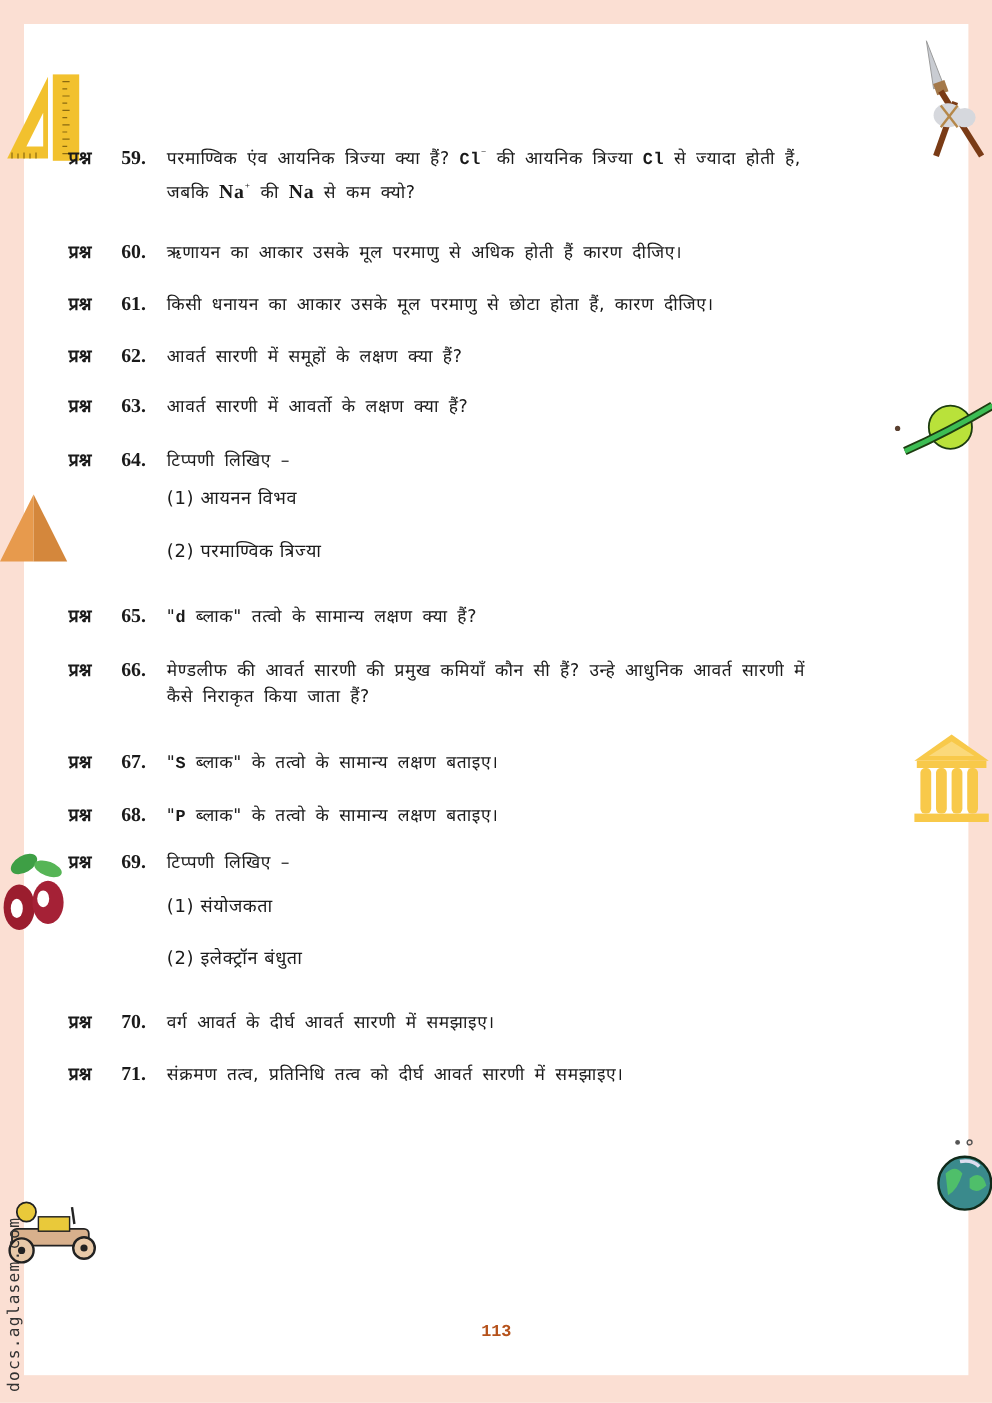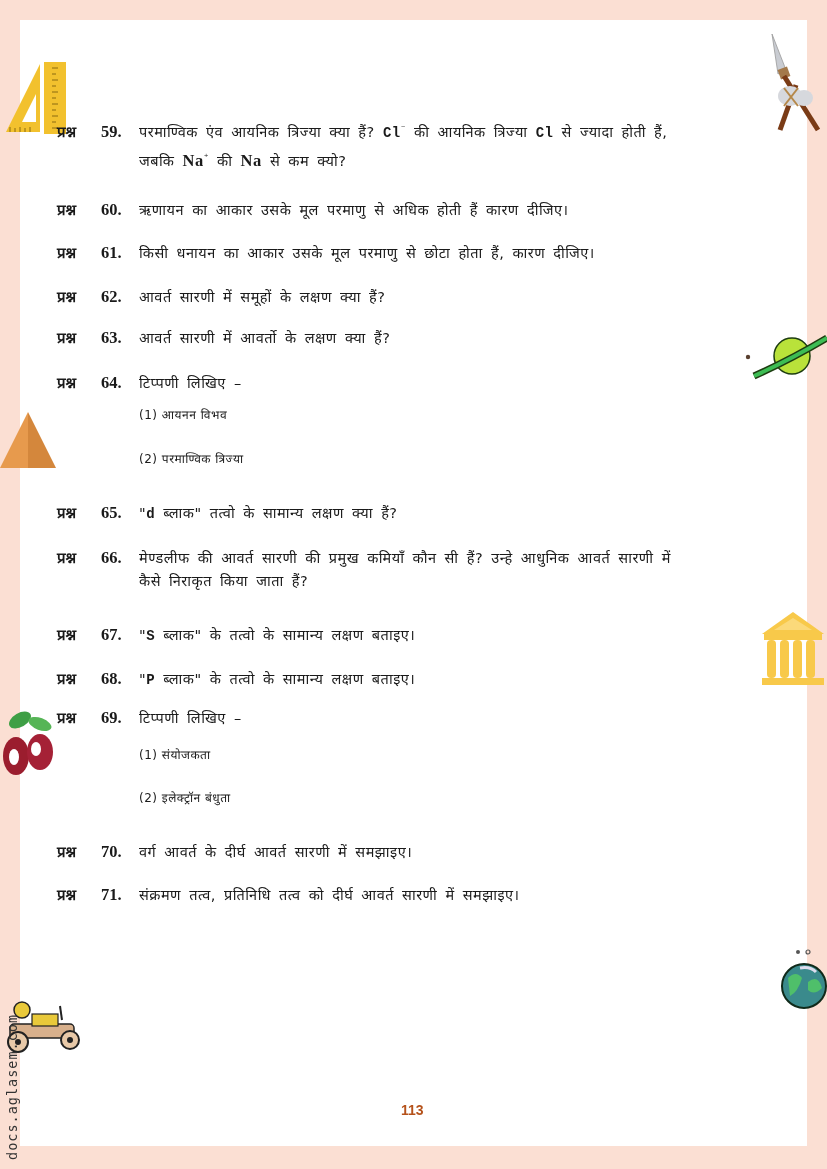--- a/index.html
+++ b/index.html
@@ -5,22 +5,22 @@
   * { margin:0; padding:0; box-sizing:border-box; }
   html, body { width:827px; height:1169px; overflow:hidden; }
   body { background:#fbdfd3; position:relative; font-family:"DejaVu Serif", serif; color:#1a1a1a; }
   .page { position:absolute; left:20px; top:20px; width:787px; height:1126px; background:#ffffff; }
   .q { position:absolute; left:57px; font-size:15.5px; line-height:20px; white-space:nowrap; }
   .q .lbl { display:inline-block; width:44px; font-family:"DejaVu Sans", sans-serif; font-size:15px;font-weight:bold; }
   .q .num { display:inline-block; width:38px; font-weight:bold; font-family:"Liberation Serif", serif; font-size:16.5px;margin-top:11px; }
   .q .txt { font-family:"DejaVu Sans", sans-serif; font-size:14.5px; letter-spacing:0.5px; word-spacing:3px; }
   .q b { font-family:Liberation Mono, monospace; font-size:14px; }
   .cont { position:absolute; left:139px; font-family:"DejaVu Sans", sans-serif; font-size:14.5px; letter-spacing:0.5px; word-spacing:3px; white-space:nowrap; line-height:20px; }
-  .sub { position:absolute; left:139px; font-family:"DejaVu Sans", sans-serif; font-size:12px; letter-spacing:0.5px; white-space:nowrap; line-height:20px; }
-  .pageno { position:absolute; left:401px; top:1102px; font-family:Liberation Sans, sans-serif; font-weight:bold; font-size:14px; color:#b5521b;text-align:center; }
+  .sub { position:absolute; left:139px; font-family:"DejaVu Sans", sans-serif; font-size:15px; letter-spacing:0.5px; white-space:nowrap; line-height:20px; }
+  .pageno { position:absolute; left:401px; top:1102px; font-family:Liberation Mono, monospace; font-weight:bold; font-size:14px; color:#b5521b;text-align:center; }
   .site { position:absolute; right:12px; top:1145px; font-family:"Liberation Sans", sans-serif; font-weight:bold; font-size:13px; color:#111;margin-top:44px; }
   .watermark { position:absolute; left:4px; top:1160px; transform:rotate(-90deg); transform-origin:left top; font-family:"DejaVu Sans Mono", monospace; font-size:13.5px; color:#333; letter-spacing:1px; white-space:nowrap; }
   .deco { position:absolute; }
 </style>
 </head>
 <body>
 
 <div class="page"></div>
 
 <svg class="deco" style="left:2px;top:60px" width="66" height="76" viewBox="0 0 66 76">

